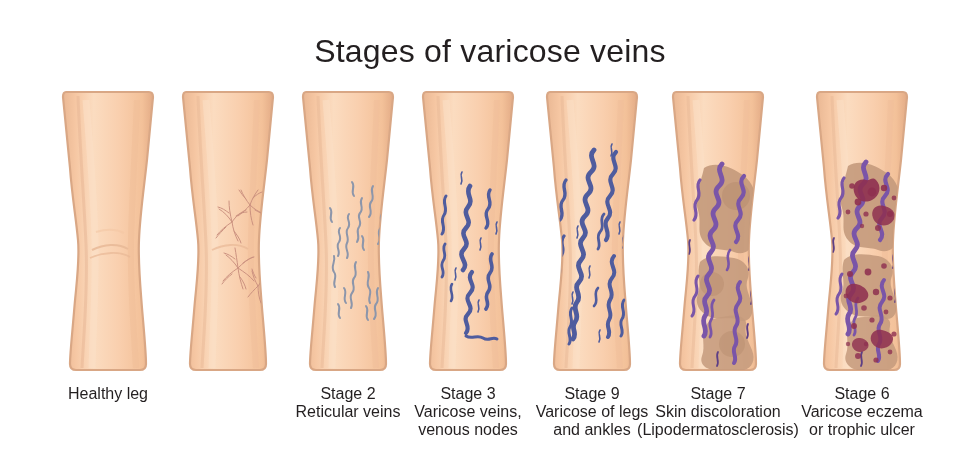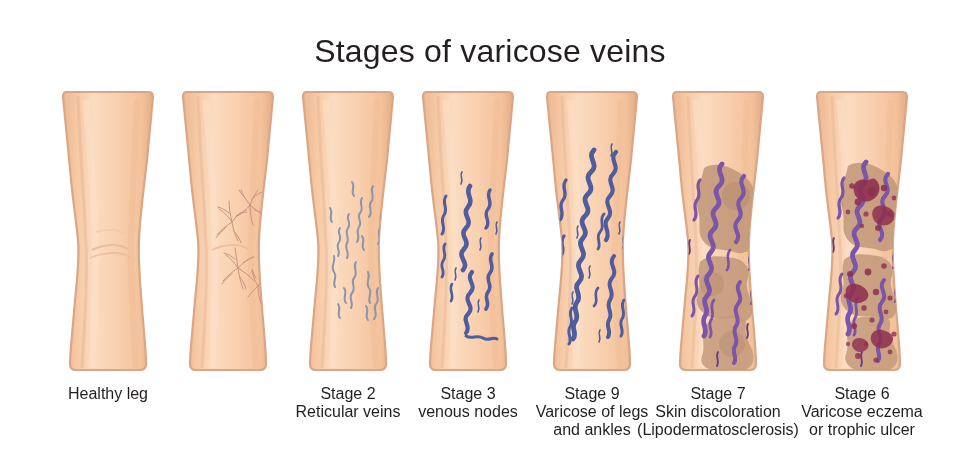--- a/index.html
+++ b/index.html
@@ -415,20 +415,21 @@
   </div>
 
   <div class="caption" style="left:258px; top:385px; width:180px;">
     <span class="cap-title">Stage 2</span>
     <span class="cap-sub">Reticular veins</span>
     <span class="cap-sub2"></span>
   </div>
 
   <div class="caption" style="left:378px; top:385px; width:180px;">
     <span class="cap-title">Stage 3</span>
+    <span class="cap-sub">Varicose veins,</span>
     <span class="cap-sub2">venous nodes</span>
   </div>
 
   <div class="caption" style="left:502px; top:385px; width:180px;">
     <span class="cap-title">Stage 9</span>
     <span class="cap-sub">Varicose of legs</span>
     <span class="cap-sub2">and ankles</span>
   </div>
 
   <div class="caption" style="left:628px; top:385px; width:180px;">

